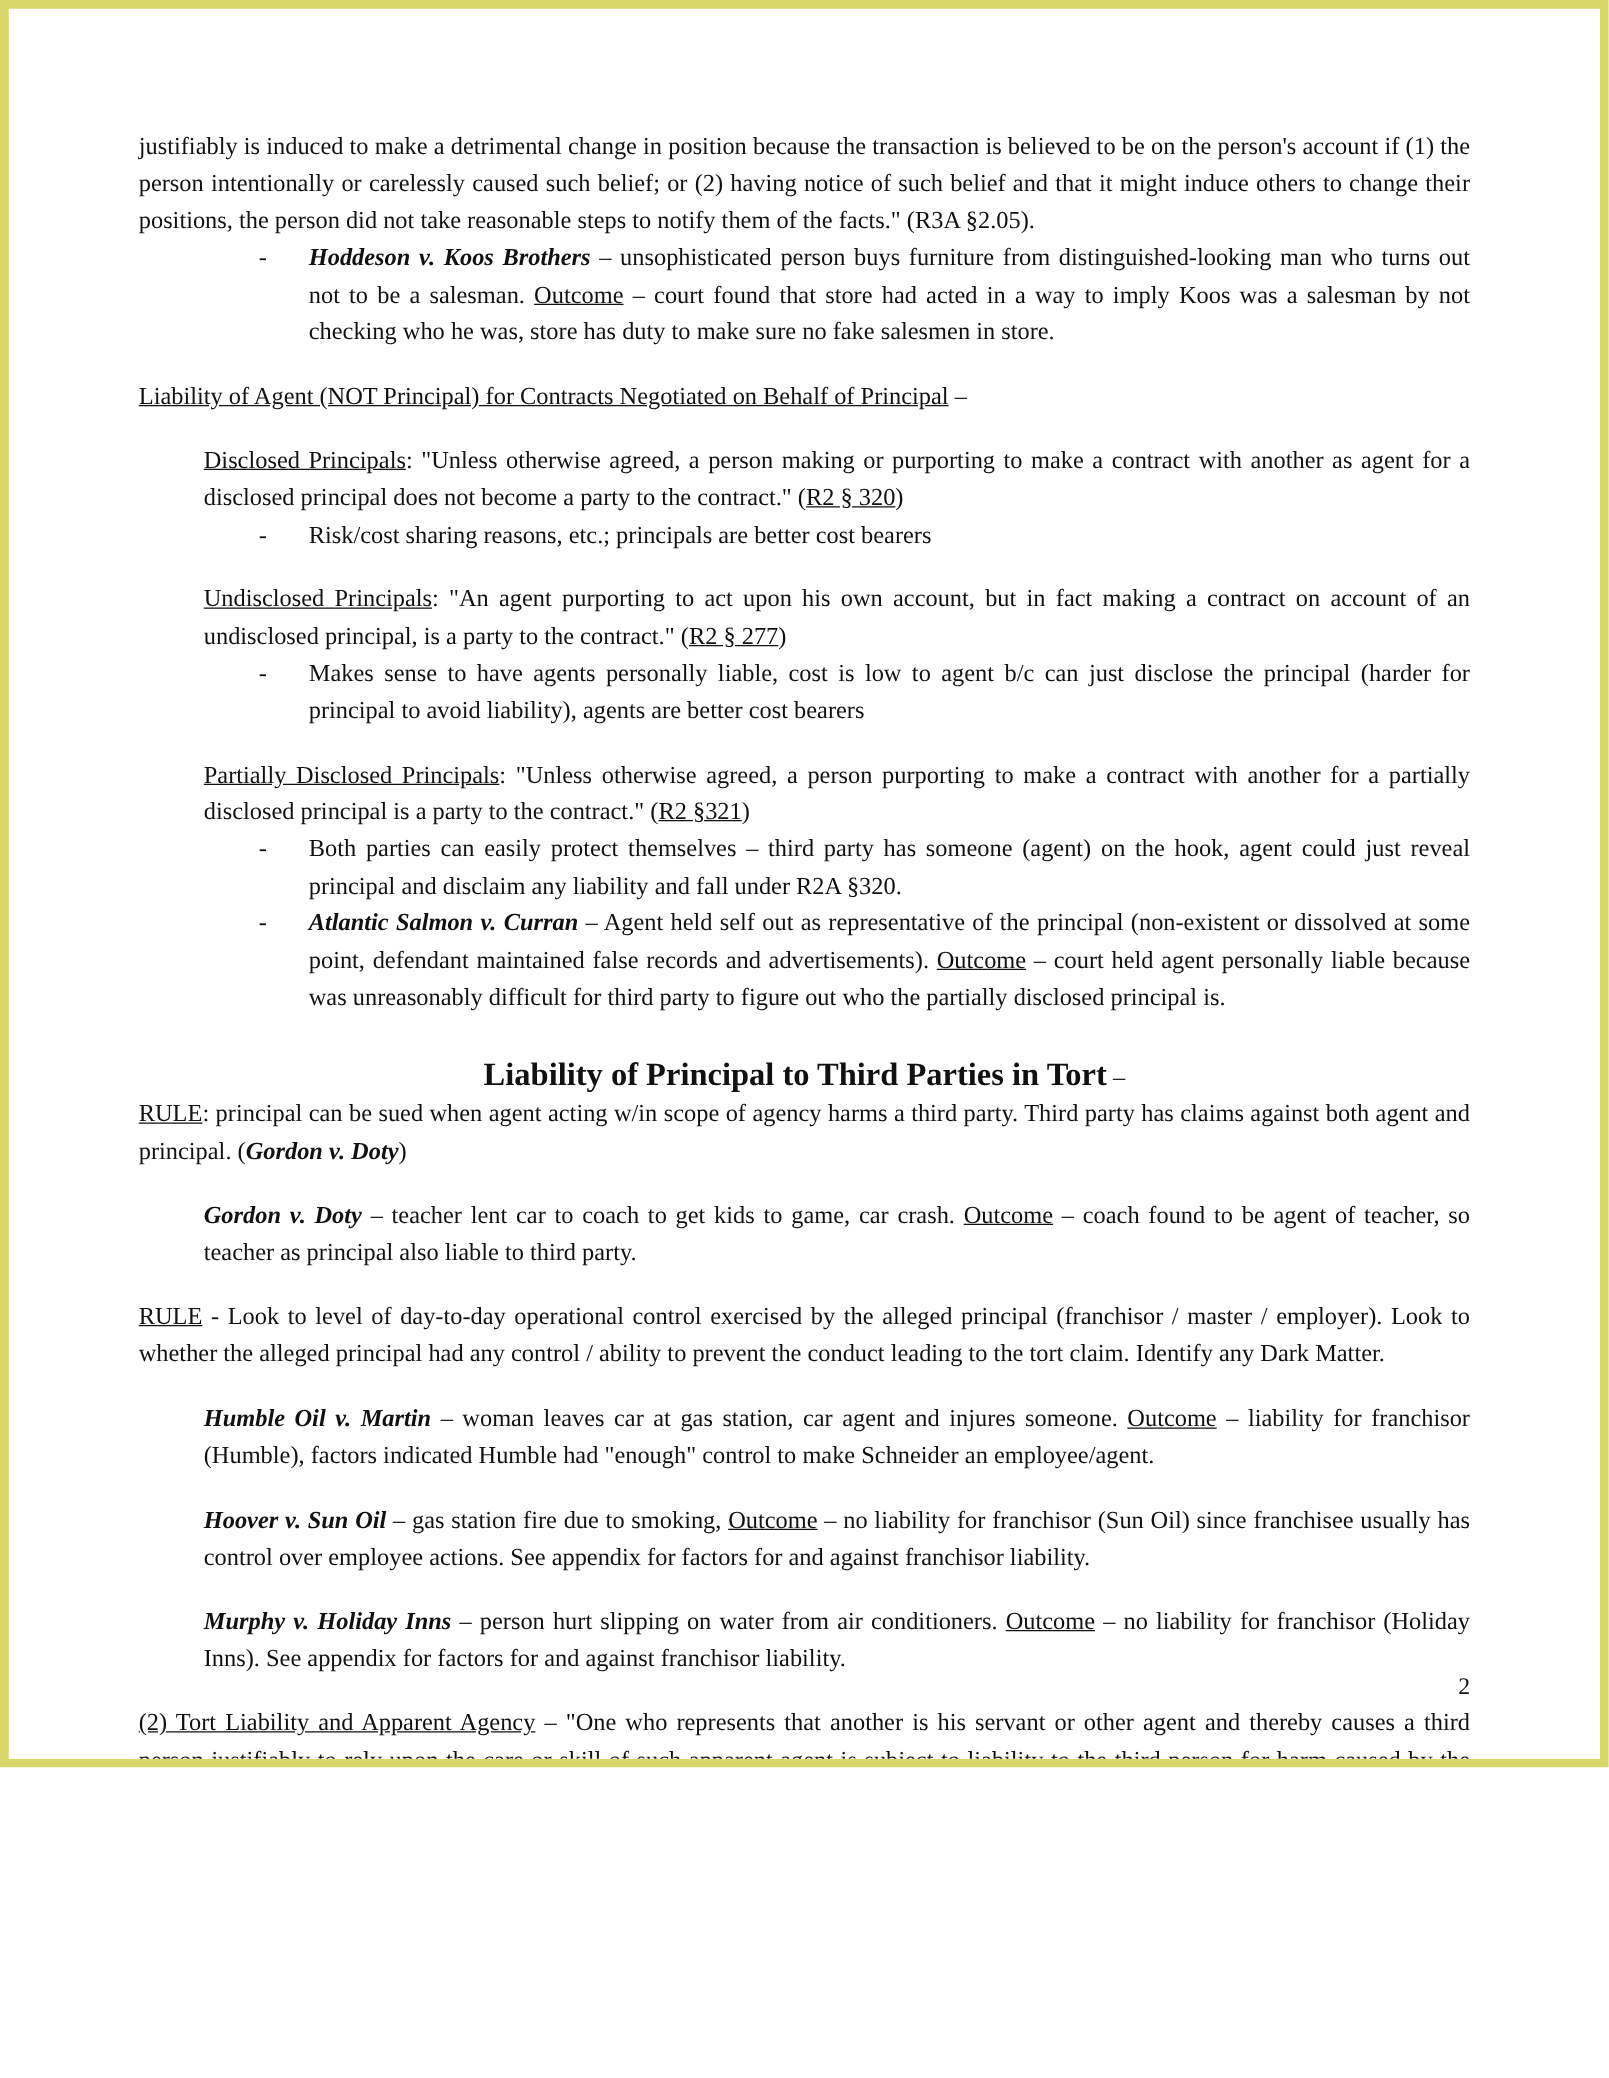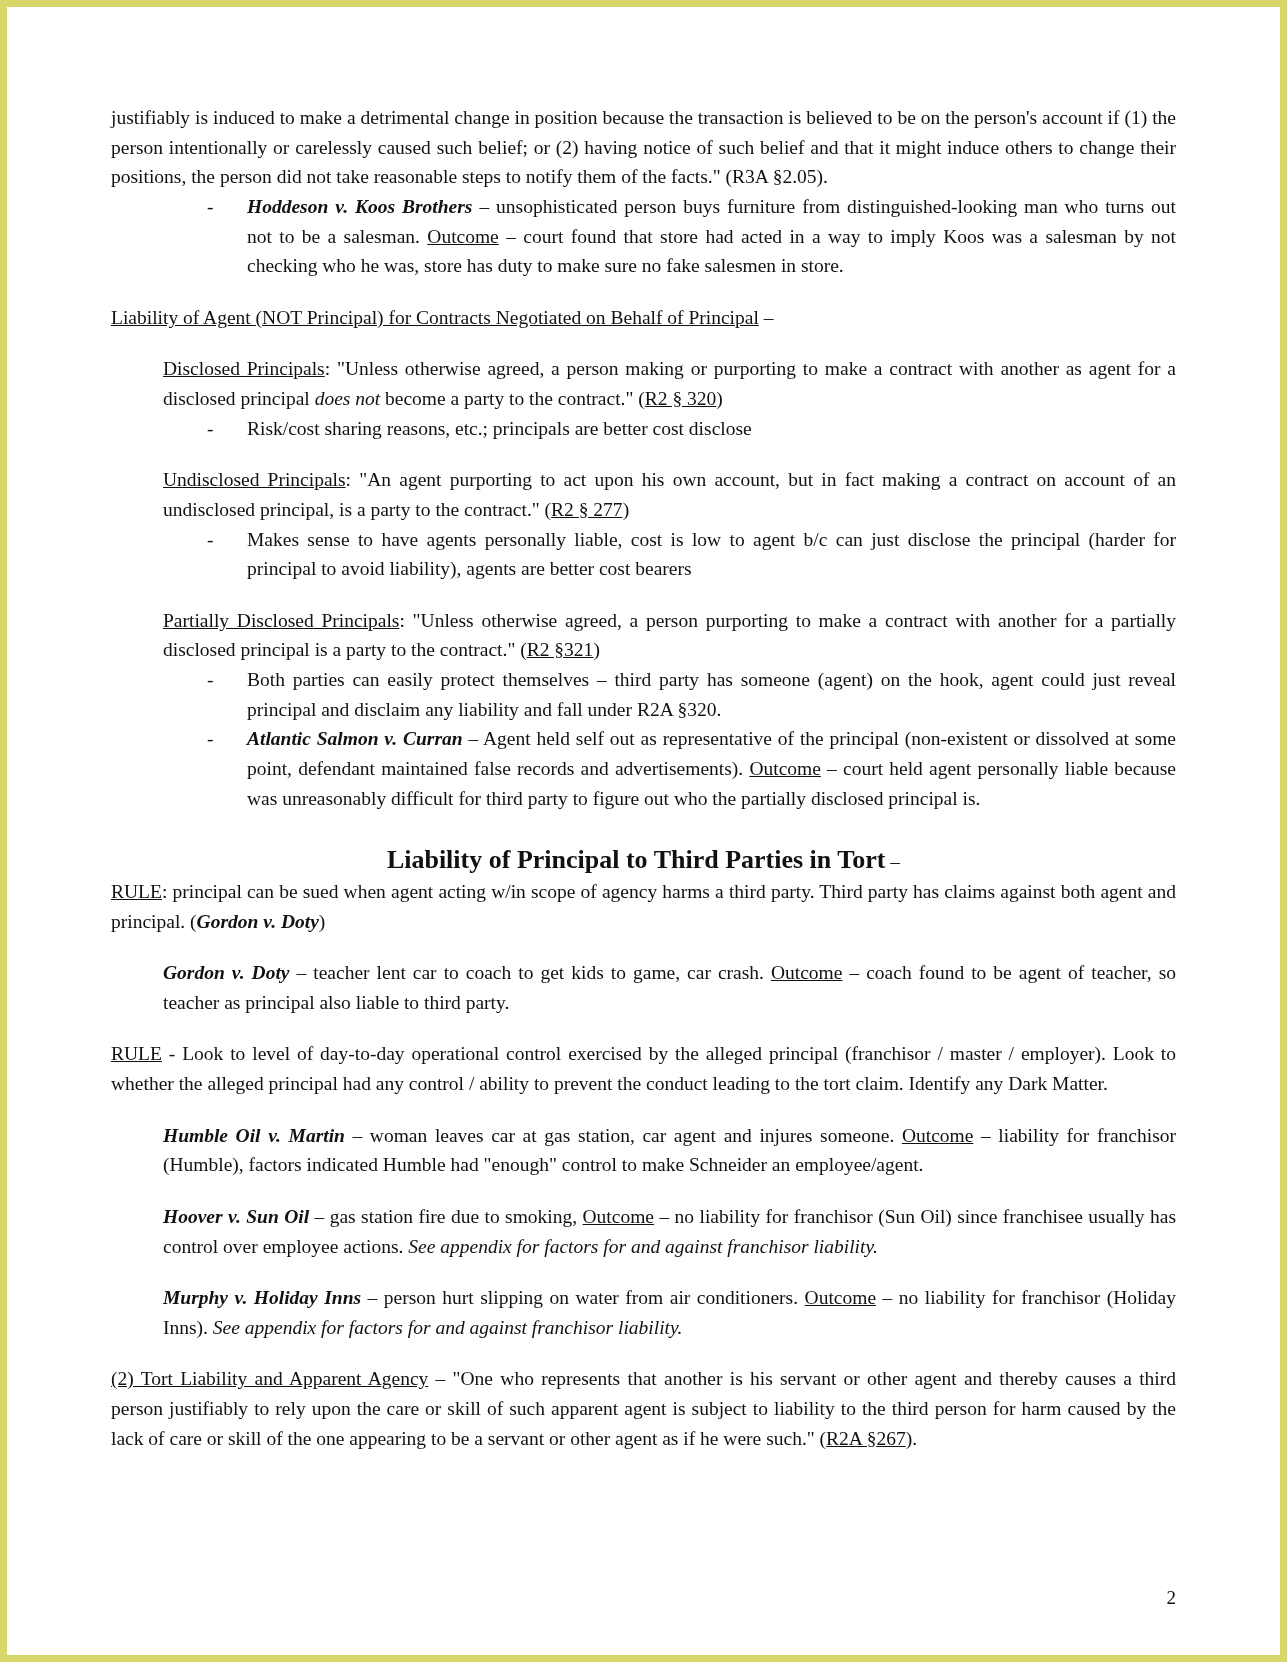--- a/index.html
+++ b/index.html
@@ -2,21 +2,21 @@
 <html><head>
 <meta charset="utf-8">
 <style>
   html, body {
     margin: 0;
     padding: 0;
     background: #ffffff;
   }
   .page {
     width: 1287px;
-    height: 1662px;
+    height: 1414px;
     box-sizing: border-box;
     position: relative;
     background: #ffffff;
     border: 7px solid #d8d86a;
     overflow: hidden;
   }
   .page-inner {
     position: absolute;
     top: 0; left: 0; right: 0; bottom: 0;
     background: #ffffff;
@@ -51,21 +51,21 @@
     flex: 0 0 40px;
     text-align: left;
   }
   .bullet .btext {
     flex: 1 1 auto;
     text-align: justify;
   }
 
   u, .u { text-decoration: underline; }
   .bi { font-weight: bold; font-style: italic; }
-  .i { font-style: italic; }
+  .i { }
 
   h1.section {
     font-size: 26px;
     font-weight: bold;
     margin: 0;
     line-height: 1.3;
     text-align: center;
   }
   h1.section .dash {
     font-size: 19.5px;
@@ -98,21 +98,21 @@
     <div class="spacer-md"></div>
 
     <p class="para"><span class="u">Liability of Agent (NOT Principal) for Contracts Negotiated on Behalf of Principal</span><span> –</span></p>
 
     <div class="spacer-md"></div>
 
     <p class="para indent1"><span class="u">Disclosed Principals</span><span>: "Unless otherwise agreed, a person making or purporting to make a contract with another as agent for a disclosed principal </span><span class="i">does not</span><span> become a party to the contract." (</span><span class="u">R2 § 320</span><span>)</span></p>
 
     <div class="bullet">
       <span class="marker">-</span>
-      <span class="btext">Risk/cost sharing reasons, etc.; principals are better cost disclose</span>
+      <span class="btext">Risk/cost sharing reasons, etc.; principals are better cost bearers</span>
     </div>
 
     <div class="spacer-md"></div>
 
     <p class="para indent1"><span class="u">Undisclosed Principals</span><span>: "An agent purporting to act upon his own account, but in fact making a contract on account of an undisclosed principal, is a party to the contract." (</span><span class="u">R2 § 277</span><span>)</span></p>
 
     <div class="bullet">
       <span class="marker">-</span>
       <span class="btext">Makes sense to have agents personally liable, cost is low to agent b/c can just disclose the principal (harder for principal to avoid liability), agents are better cost bearers</span>
     </div>

